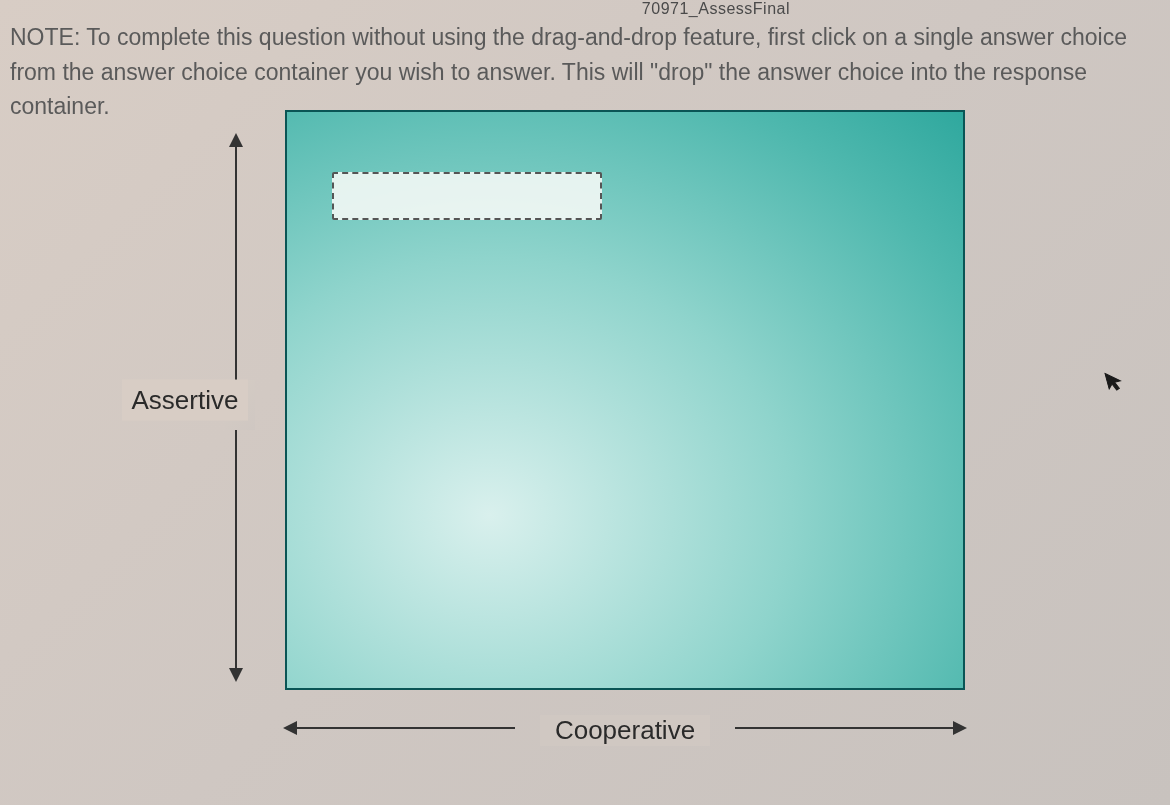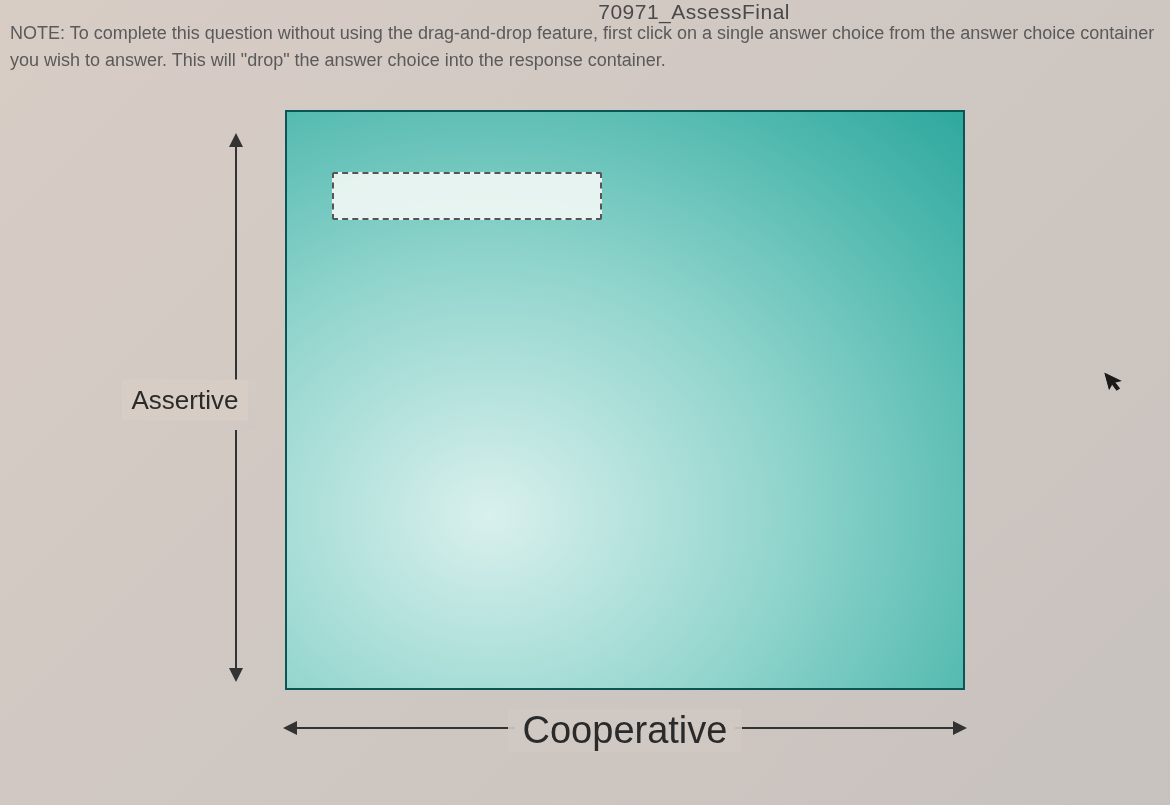--- a/index.html
+++ b/index.html
@@ -12,30 +12,30 @@
       height: 805px;
       background: linear-gradient(135deg, #d8cdc5 0%, #cfc7c2 50%, #c8c2be 100%);
       font-family: Arial, Helvetica, sans-serif;
       overflow: hidden;
       position: relative;
     }
     .header-fragment {
       position: absolute;
       top: 0;
       right: 380px;
-      font-size: 21px;
+      font-size: 16px;
       color: #4a4a4a;
       letter-spacing: 0.5px;
     }
     .note-text {
       position: absolute;
       top: 20px;
       left: 10px;
       right: 0;
-      font-size: 18px;
+      font-size: 23px;
       color: #5a5a5a;
       line-height: 1.5;
       padding-right: 10px;
     }
     .note-prefix {
       font-weight: 500;
     }
     .chart-container {
       position: absolute;
       top: 110px;
@@ -122,21 +122,21 @@
       position: absolute;
       left: 200px;
       top: 595px;
       width: 680px;
       height: 50px;
       display: flex;
       align-items: center;
       justify-content: center;
     }
     .x-axis-label {
-      font-size: 38px;
+      font-size: 26px;
       color: #2a2a2a;
       background: rgba(208, 200, 194, 0.9);
       padding: 0 15px;
       position: relative;
       z-index: 2;
     }
     .x-arrow-left {
       position: absolute;
       left: 0;
       top: 22px;

